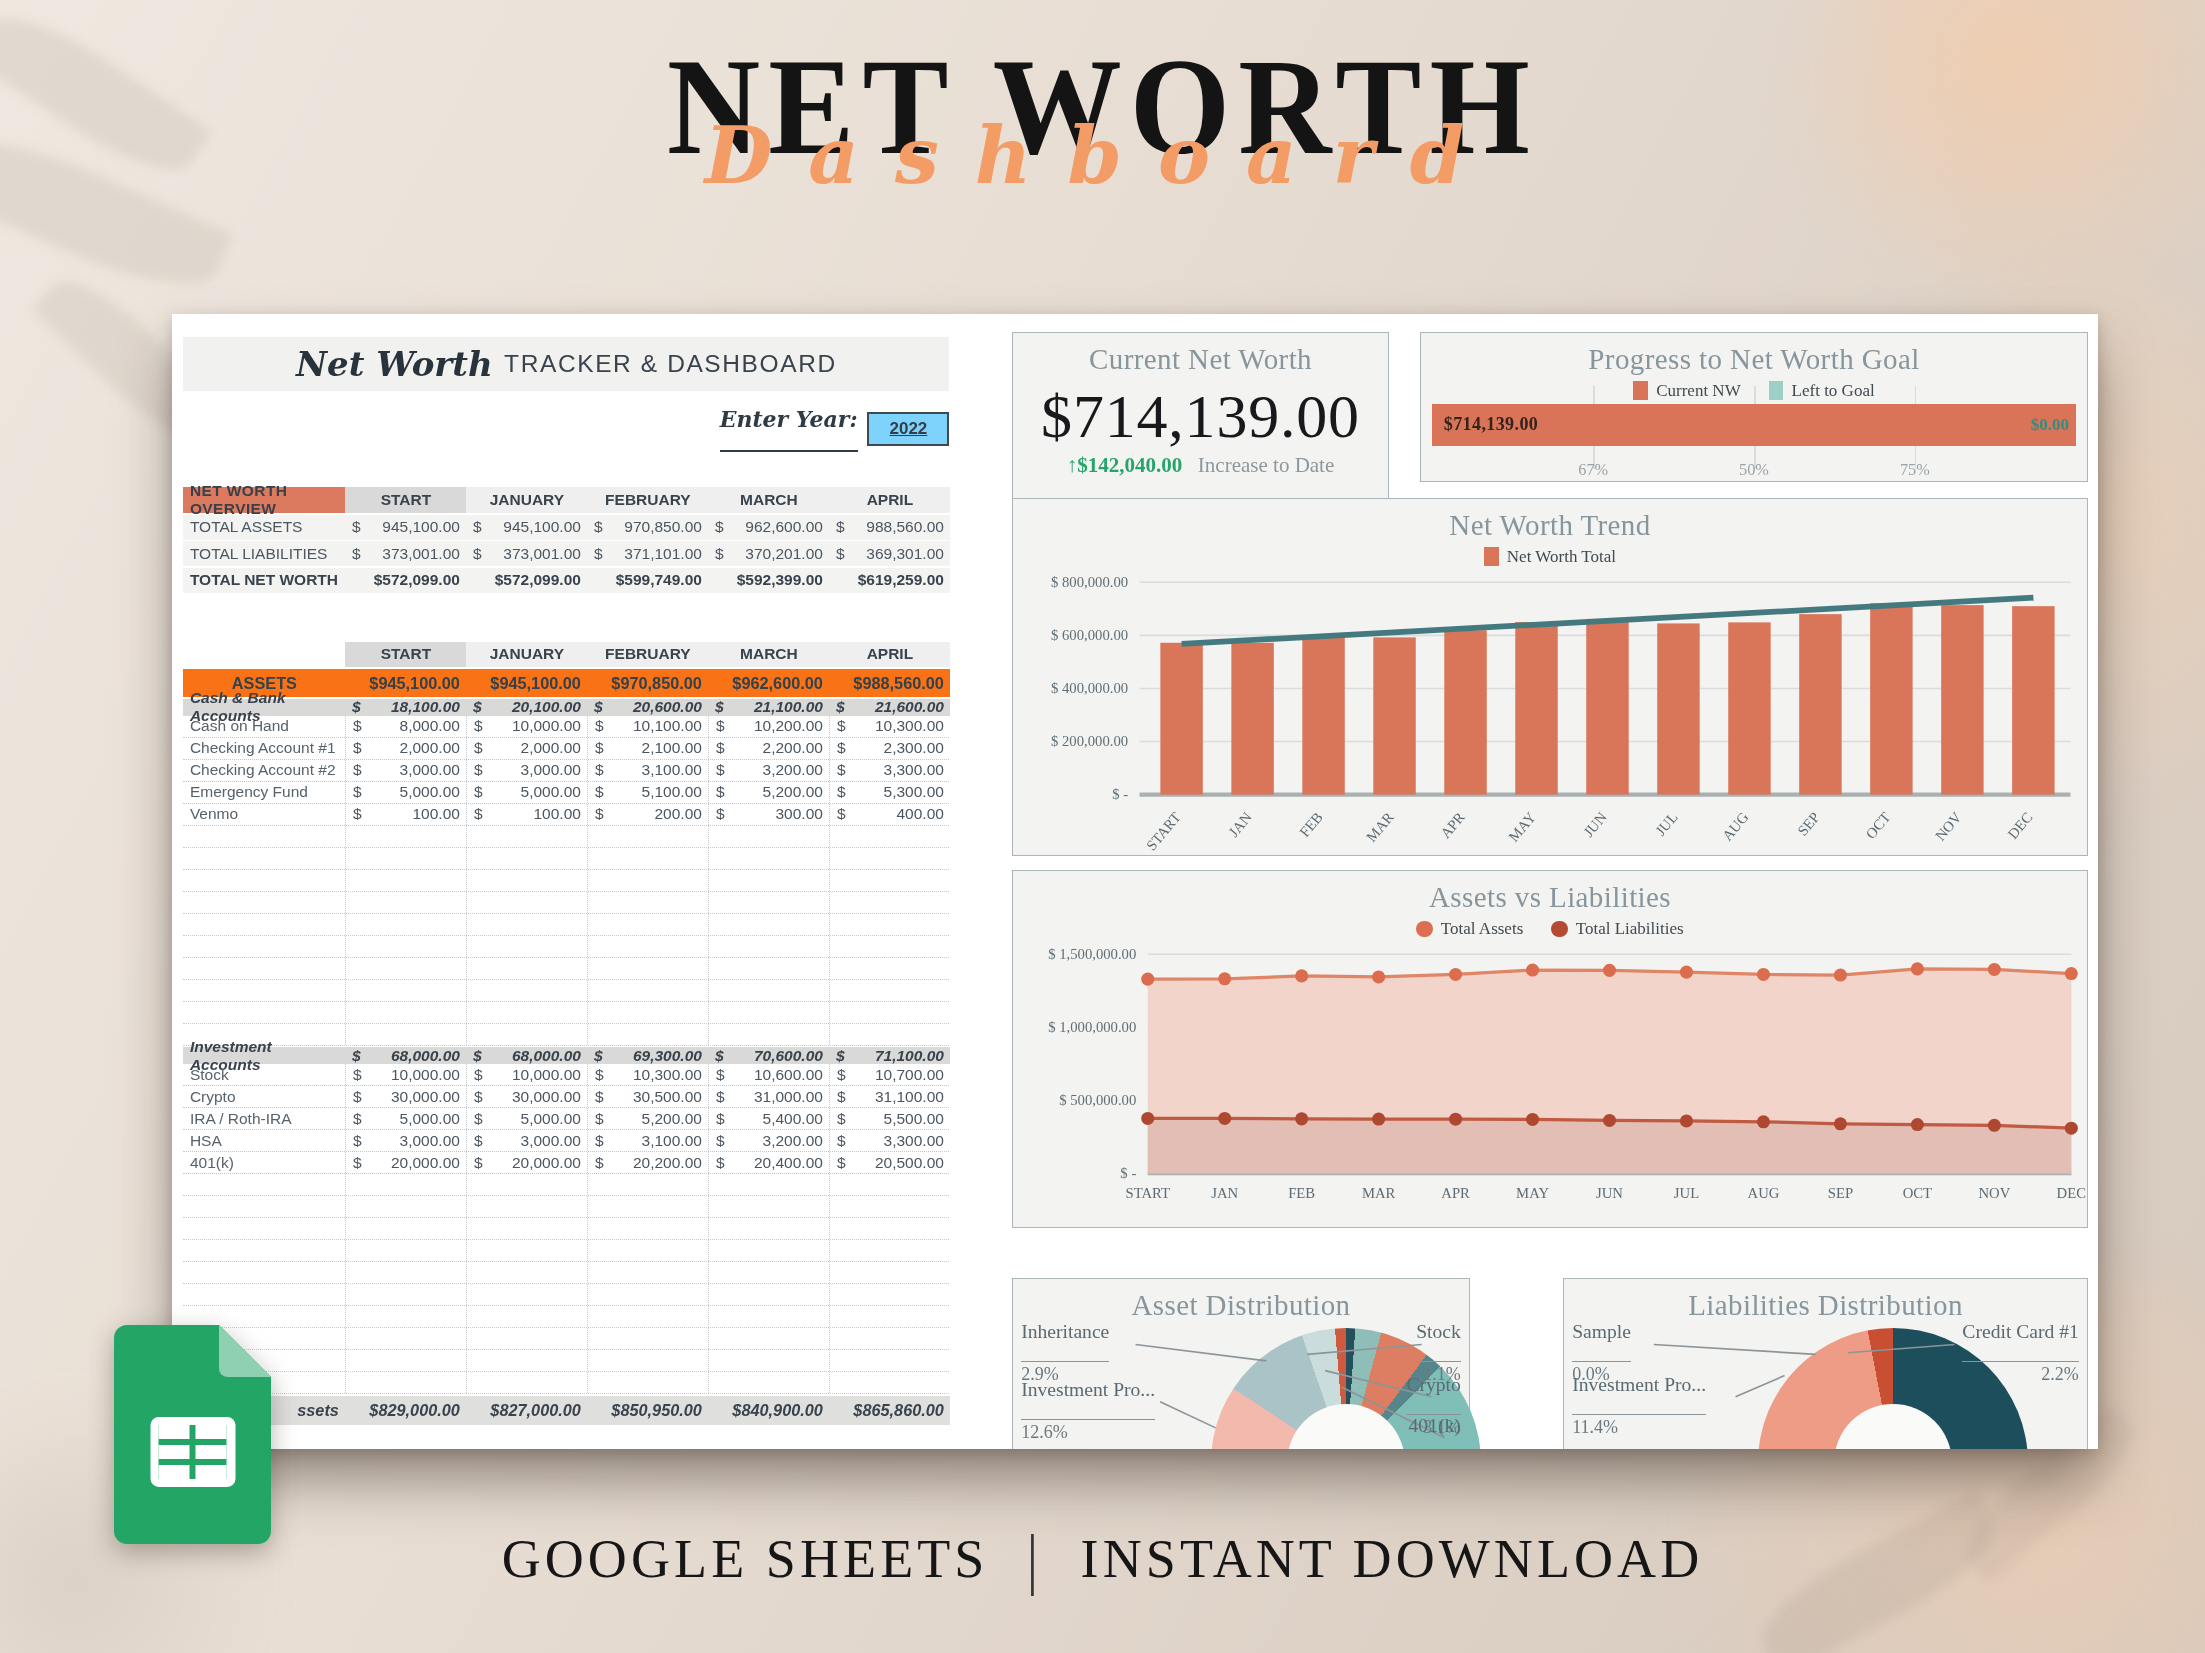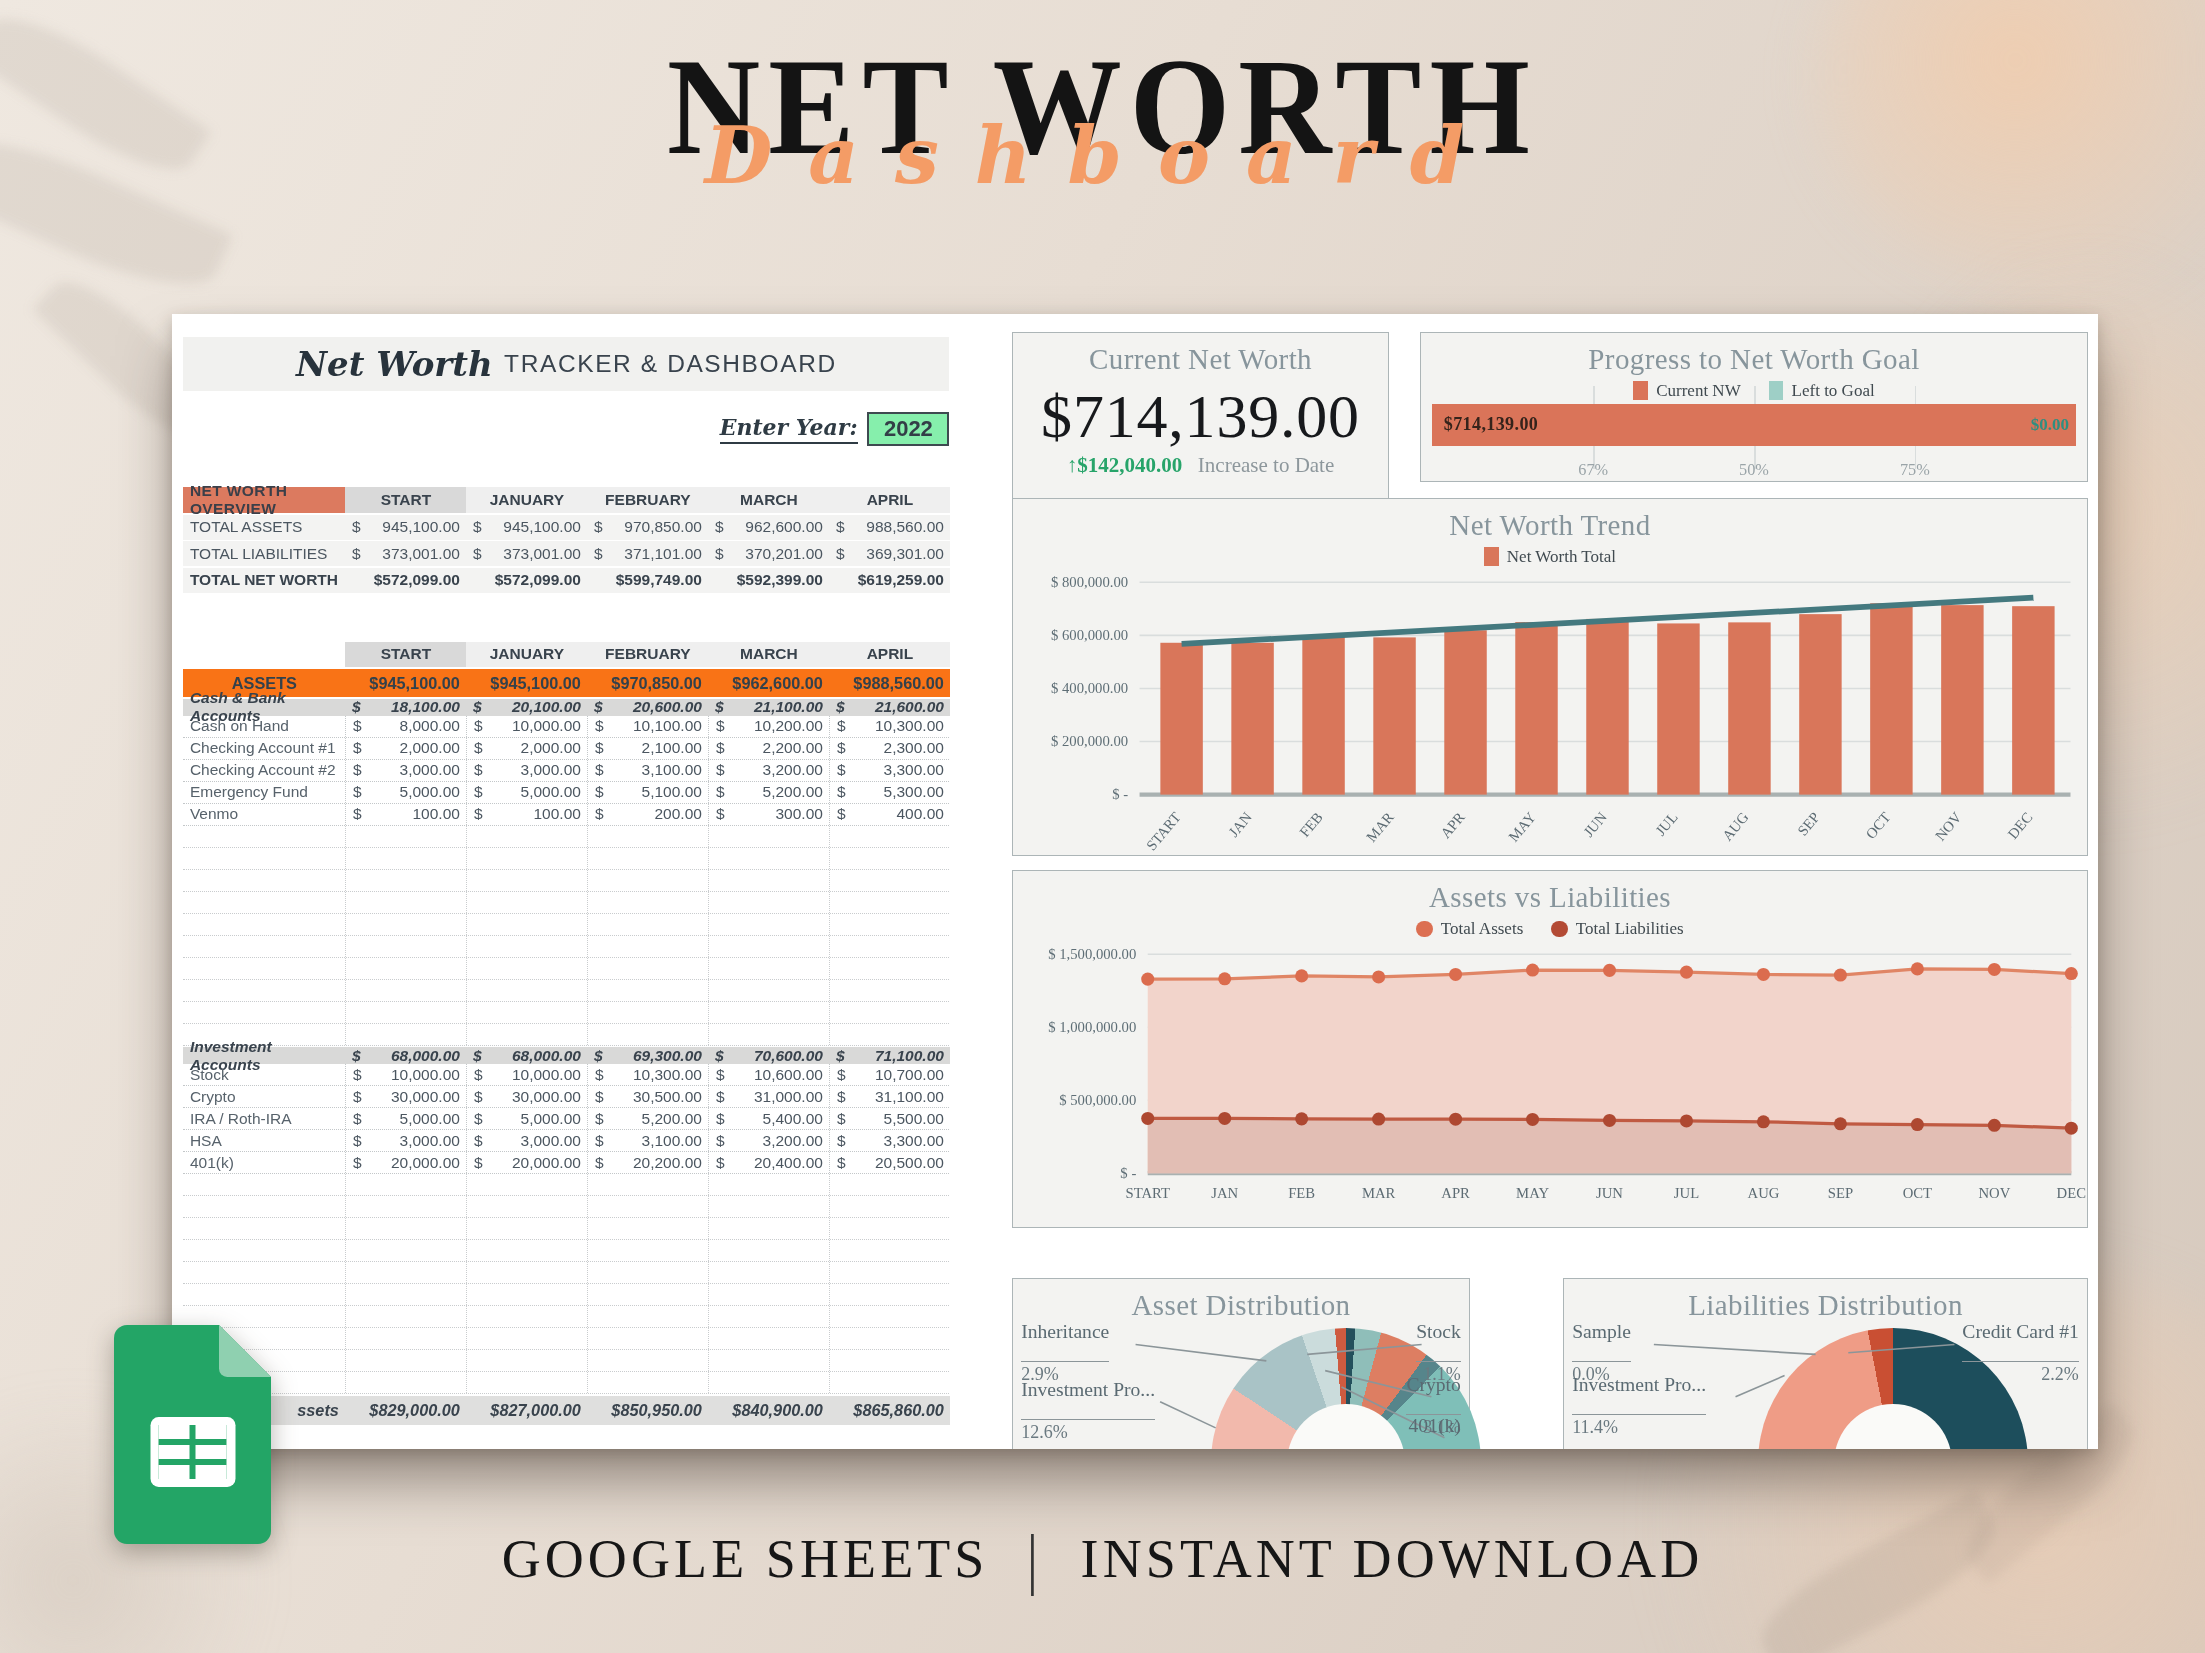--- a/index.html
+++ b/index.html
@@ -45,22 +45,22 @@
     box-shadow:0 34px 57px -6.5px rgba(62,50,40,.55), 0 4.9px 14.7px rgba(62,50,40,.25);
   }
   
   .doc-title-bar {
     position:absolute; left:11.4px; top:23px; width:766px; height:54px; background:#F1F1EF;
     display:flex; align-items:center; justify-content:center; gap:11.4px;
   }
   .doc-title-script { font-family:"DejaVu Serif", serif; font-style:italic; font-weight:700; font-size:34px; color:#28333C; }
   .doc-title-rest  { font-size:24.5px; letter-spacing:1.6px; color:#39434D; font-weight:500; }
   .enter-year { position:absolute; left:11.4px; top:96px; width:766px; height:38px; display:flex; justify-content:flex-end; align-items:center; gap:9.8px; }
-  .enter-year-label { font-family:"DejaVu Serif", serif; font-style:italic; font-weight:700; font-size:22px; color:#2F3B44; border-bottom:2.5px solid #2F3B44; padding-bottom:2px; }
-  .enter-year-box { width:82px; height:34px; border:2.5px solid #3E4A50; background:#86efac; display:flex; align-items:center; justify-content:center; font-size:22px; font-weight:700; color:#333E47; }
+  .enter-year-label { font-family:"DejaVu Serif", serif; font-style:italic; font-weight:700; font-size:22px; color:#2F3B44; border-bottom:2.5px solid #2F3B44; padding-bottom:18px; }
+  .enter-year-box { width:82px; height:34px; border:2.5px solid #3E4A50; background:#7dd3fc; display:flex; align-items:center; justify-content:center; font-size:17px; font-weight:700; color:#333E47;text-decoration:underline; }
 
   .tbl { position:absolute; left:11.4px; width:766px; display:flex; flex-direction:column; }
   #overview-table { top:173px; }
   #assets-table   { top:328px; }
   .trow { display:flex; width:100%; }
   .tcell { flex:0 0 121px; display:flex; align-items:center; justify-content:flex-end; padding:0 6.5px; font-size:15.5px; color:#4B5660; }
   .tcell.lab { flex:0 0 162px; justify-content:flex-start; }
   .tcell.flexval { justify-content:space-between; }
   .tcell .cur { font-weight:inherit; }
 

